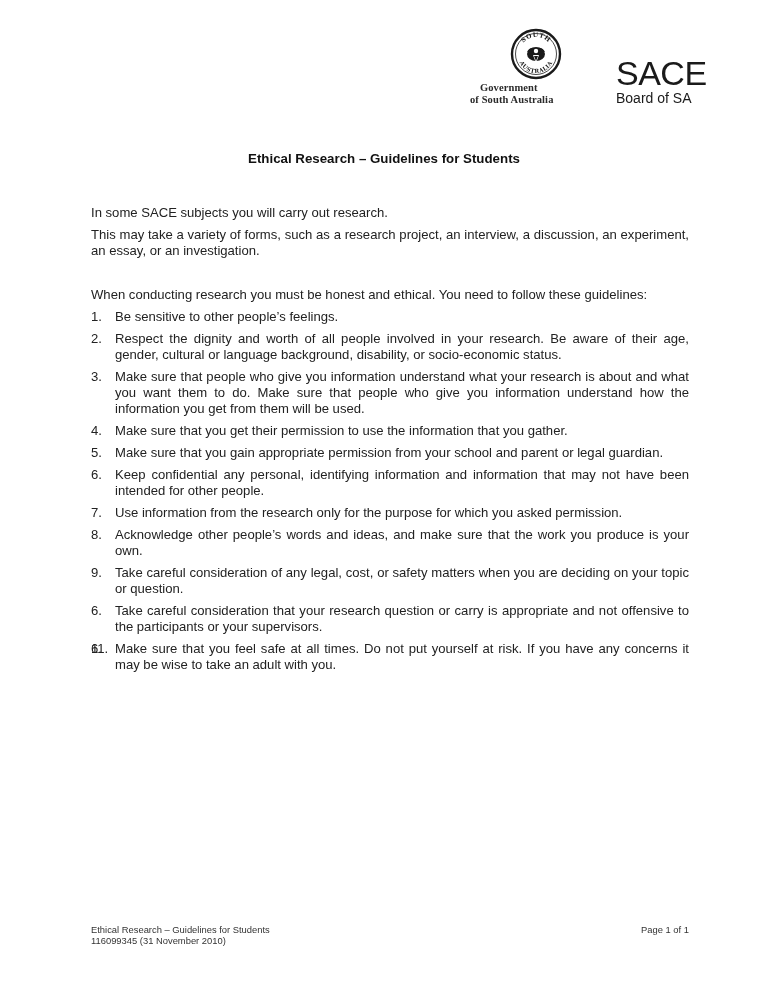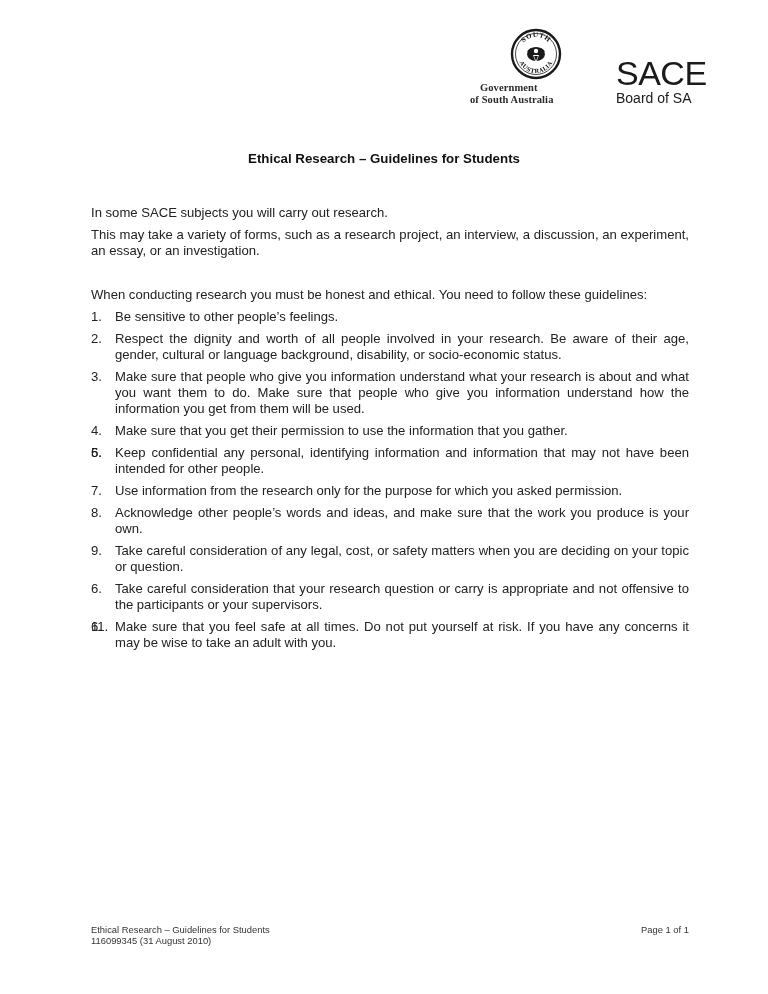--- a/index.html
+++ b/index.html
@@ -201,20 +201,21 @@
       <li>
         <span class="num">3.</span>
         <span>Make sure that people who give you information understand what your research is about and what you want them to do. Make sure that people who give you information understand how the information you get from them will be used.</span>
       </li>
       <li>
         <span class="num">4.</span>
         <span>Make sure that you get their permission to use the information that you gather.</span>
       </li>
       <li>
         <span class="num">5.</span>
+        <span>Make sure that you gain appropriate permission from your school and parent or legal guardian.</span>
       </li>
       <li>
         <span class="num">6.</span>
         <span>Keep confidential any personal, identifying information and information that may not have been intended for other people.</span>
       </li>
       <li>
         <span class="num">7.</span>
         <span>Use information from the research only for the purpose for which you asked permission.</span>
       </li>
       <li>
@@ -234,17 +235,17 @@
       </li>
       <li>
         <span class="num">6.</span>
         <span>Make sure that you feel safe at all times. Do not put yourself at risk. If you have any concerns it may be wise to take an adult with you.</span>
       </li>
     </ol>
   </div>
 
   <div class="footer-left">
     <span>Ethical Research – Guidelines for Students</span>
-    <span>116099345 (31 August 2010)</span>
+    <span>116099345 (31 November 2010)</span>
   </div>
   <div class="footer-right">Page 1 of 1</div>
 
 </div>
 
 </body></html>

